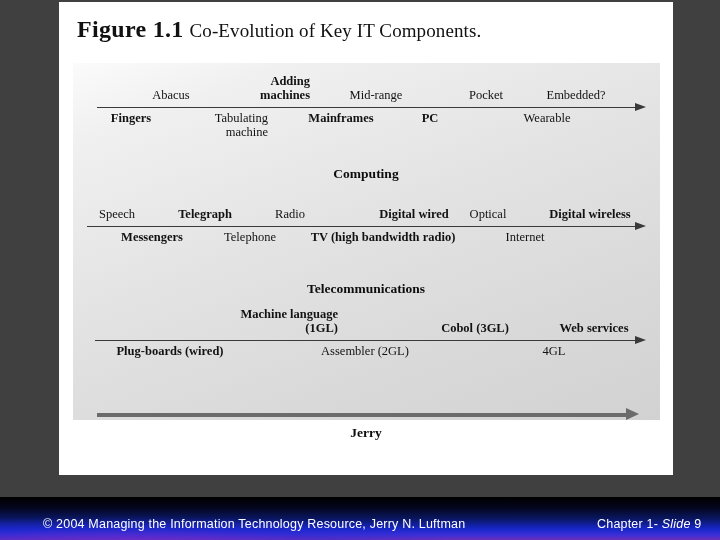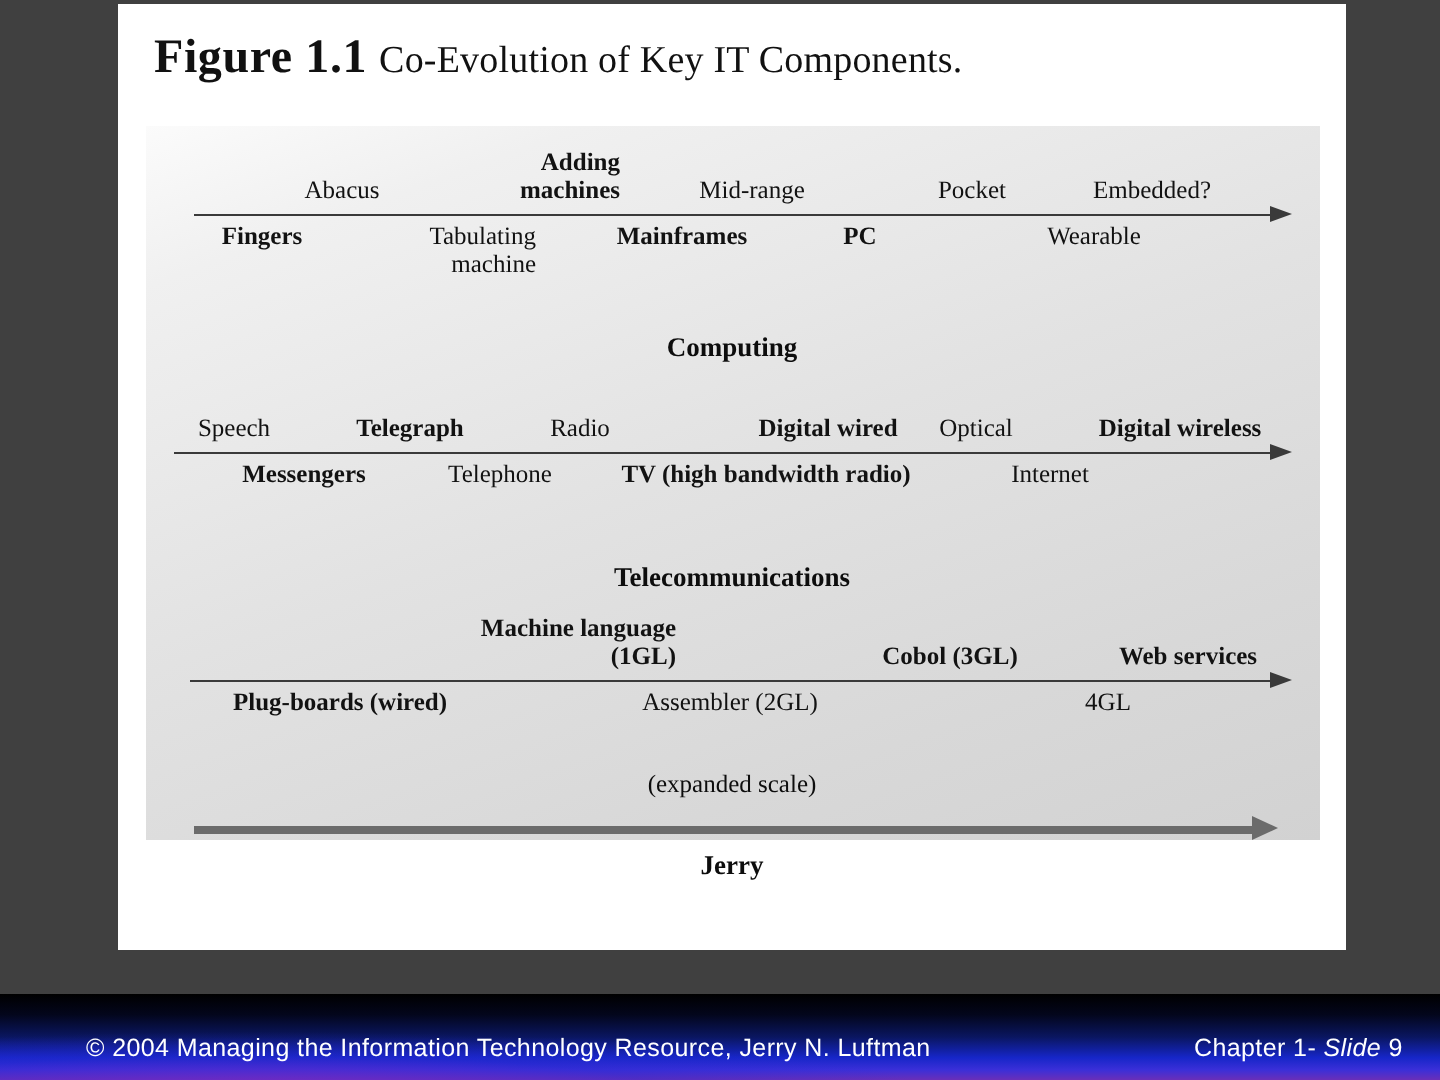--- a/index.html
+++ b/index.html
@@ -223,21 +223,20 @@
         <div class="lbl b" style="left:521px; top:259px;">Web services</div>
 
         <div class="tl-axis" style="left:22px; top:277px; width:542px;"></div>
         <div class="arrow-head" style="left:562px; top:273px;"></div>
 
         <div class="lbl b" style="left:97px;  top:282px;">Plug-boards (wired)</div>
         <div class="lbl" style="left:292px; top:282px;">Assembler (2GL)</div>
         <div class="lbl" style="left:445px; top:282px;margin-left:36px;">4GL</div>
 
         <div class="section-title" style="left:293px; top:322px;">
-          <span class="sub">(expanded scale)</span>
         </div>
       </div>
 
       <div>
         <div class="tl-axis thick" style="left:24px; top:350px; width:530px;"></div>
         <div class="arrow-head thick" style="left:553px; top:345px;"></div>
       </div>
     </div>
 
     <div class="section-title" style="left:307px; top:423px; position:absolute;">Jerry</div>

